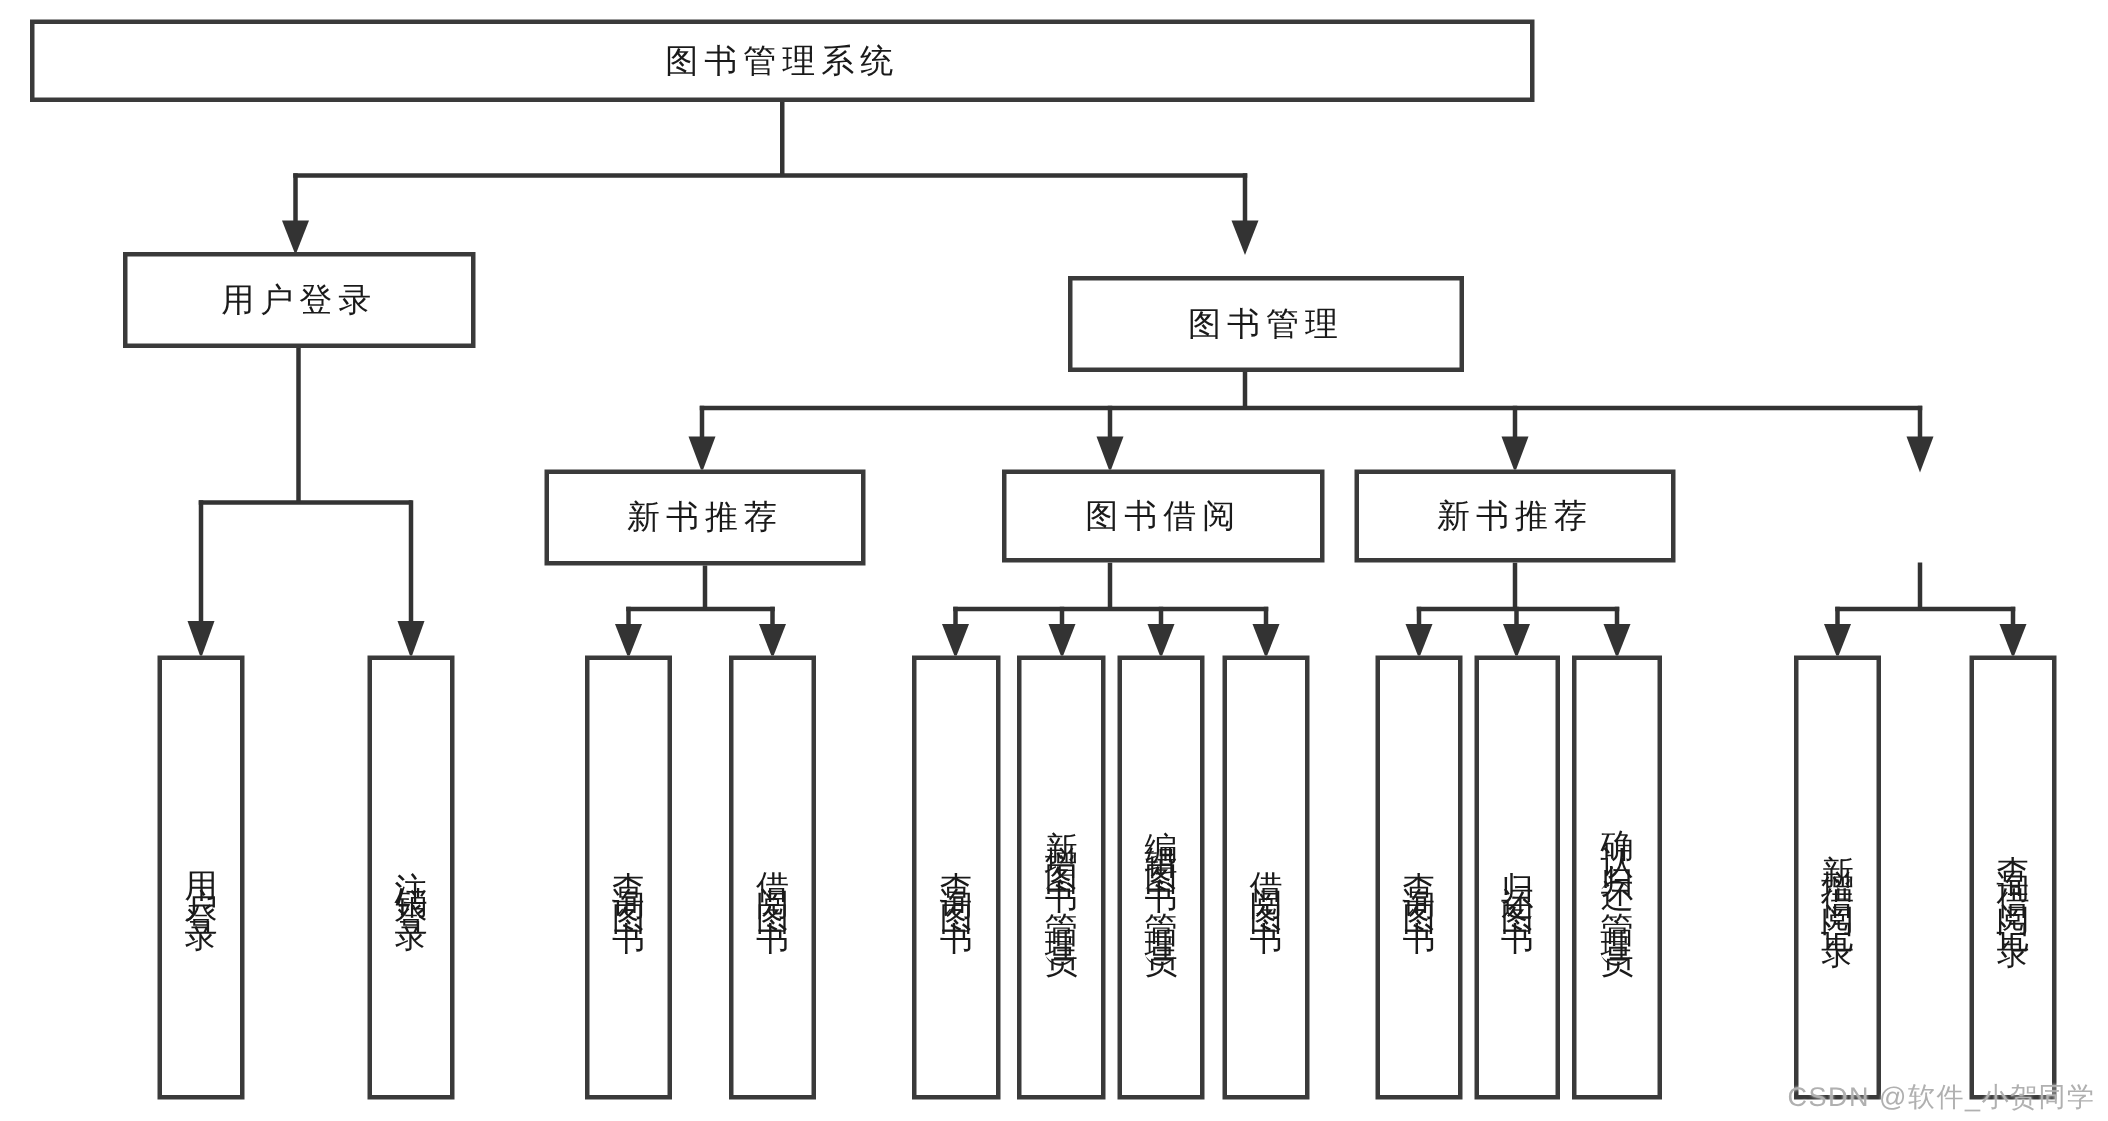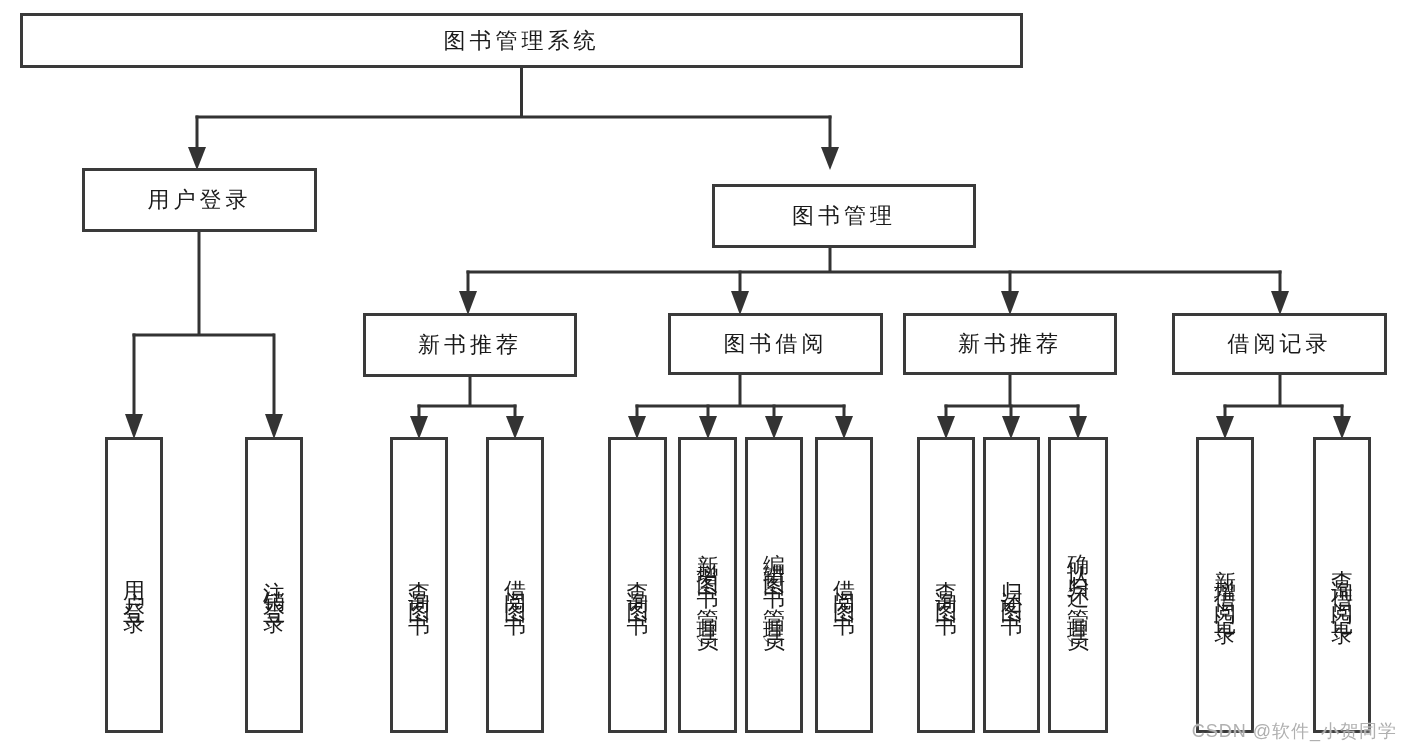--- a/index.html
+++ b/index.html
@@ -170,23 +170,20 @@
 
   <div class="node l3-0">
     <span class="hlabel">新书推荐</span>
   </div>
   <div class="node l3-1">
     <span class="hlabel">图书借阅</span>
   </div>
   <div class="node l3-2">
     <span class="hlabel">新书推荐</span>
   </div>
-  <div class="node l3-3">
-    <span class="hlabel">借阅记录</span>
-  </div>
 
   <div class="node leaf lf-login-0">
     <span class="vlabel">用户登录</span>
   </div>
   <div class="node leaf lf-login-1">
     <span class="vlabel">注销登录</span>
   </div>
 
   <div class="node leaf lf-rec-0">
     <span class="vlabel">查询图书</span>

